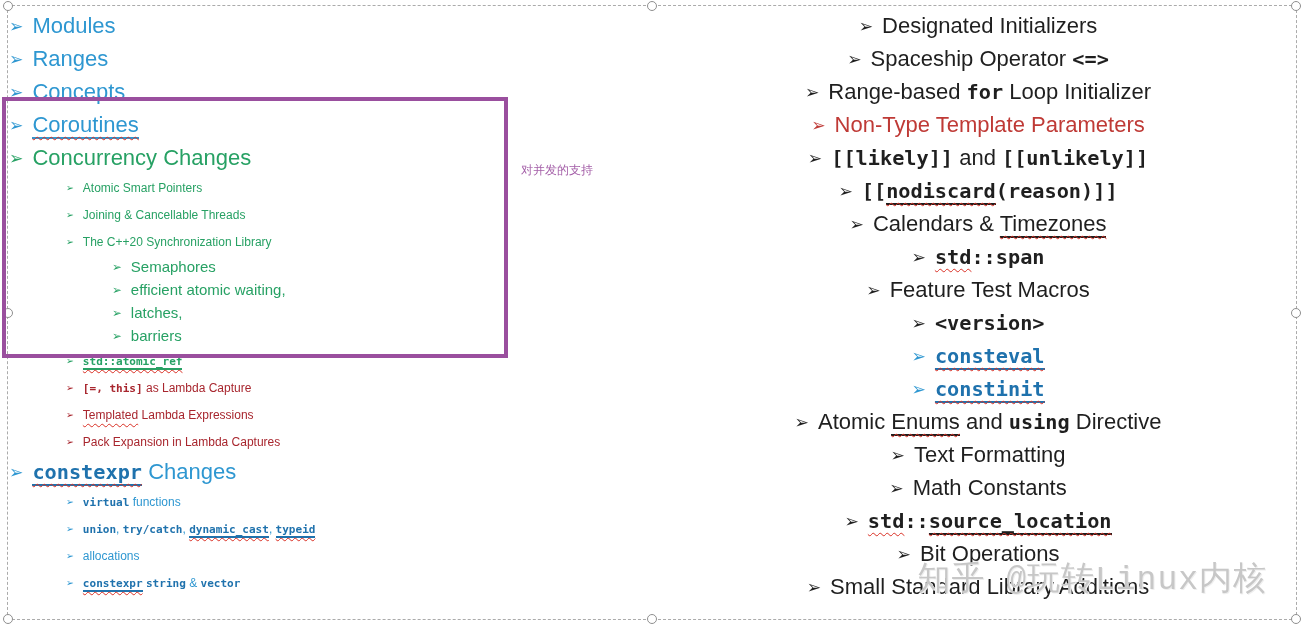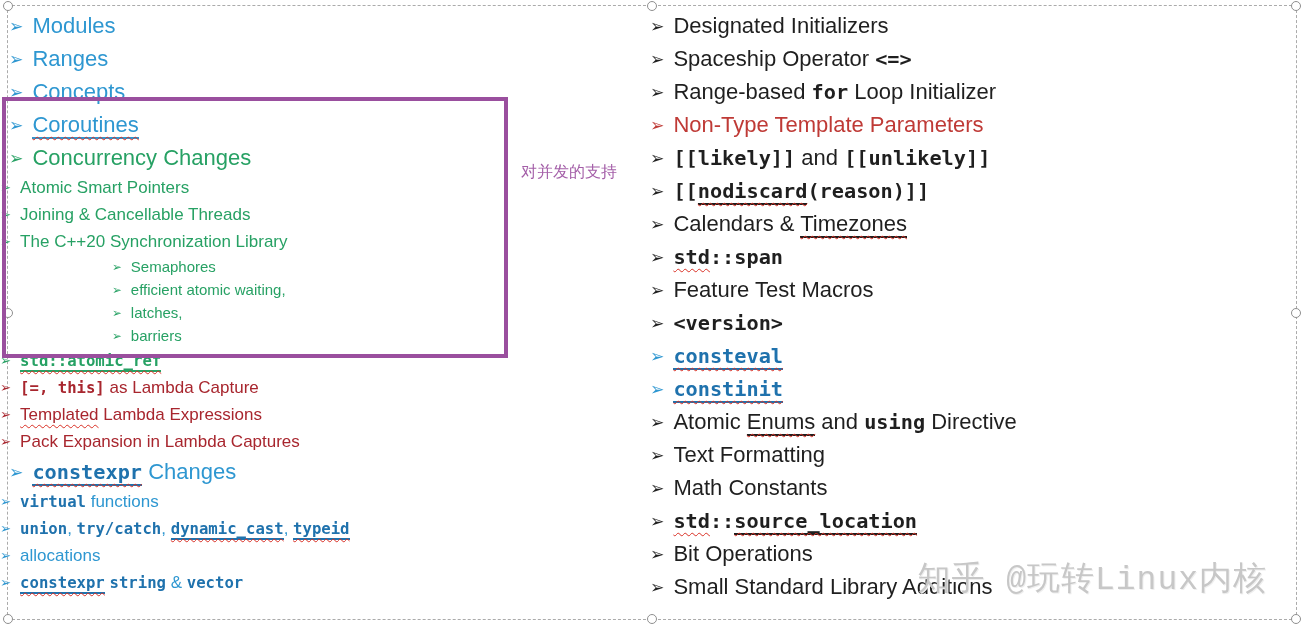--- a/index.html
+++ b/index.html
@@ -25,23 +25,23 @@
   .h-tl{left:-5px;top:-5px;} .h-tm{left:calc(50% - 5px);top:-5px;} .h-tr{right:-5px;top:-5px;}
   .h-ml{left:-5px;top:calc(50% - 5px);} .h-mr{right:-5px;top:calc(50% - 5px);}
   .h-bl{left:-5px;bottom:-5px;} .h-bm{left:calc(50% - 5px);bottom:-5px;} .h-br{right:-5px;bottom:-5px;}
 
   .col{position:absolute;top:10px;}
   .col-left{left:0;width:645px;}
   .col-right{left:646px;width:660px;}
 
   .line{white-space:nowrap;}
   .lvl1{font-size:22px;line-height:31px;padding-left:9px;}
-  .lvl2{font-size:17px;line-height:26px;}
+  .lvl2{font-size:12px;line-height:26px;padding-left:66px;}
   .lvl3{font-size:15px;line-height:22px;padding-left:112px;}
-  .col-right .lvl1{padding-left:4px;}
+  .col-right .lvl1{padding-left:4px;text-align:center;}
 
   .theme-blue{color:var(--blue);}
   .theme-green{color:var(--green);}
   .theme-darkred{color:var(--darkred);}
   .theme-red{color:var(--red);}
   .theme-black{color:var(--black);}
 
   .bullet{font-size:0.78em;margin-right:9px;position:relative;top:-1px;}
 
   .st-code{font-family:"DejaVu Sans Mono",monospace;font-weight:700;font-size:0.92em;}
@@ -51,21 +51,21 @@
     text-decoration-line:underline;text-decoration-style:wavy;
     text-decoration-color:var(--wavy);text-decoration-thickness:1px;
     text-underline-offset:4px;
   }
 
   .highlight-box{
     position:absolute;left:2px;top:97px;width:506px;height:261px;
     border:4px solid var(--purple);background:transparent;
   }
   .annotation{
-    position:absolute;left:521px;top:162px;font-size:16px;color:var(--annotation);
+    position:absolute;left:521px;top:162px;font-size:12px;color:var(--annotation);
   }
   .watermark{
     position:absolute;right:44px;top:556px;font-size:33px;letter-spacing:1px;
     color:var(--watermark);text-shadow:1px 1px 0 #efefef;
     font-family:Liberation Mono, monospace;
   }
 </style>
 </head>
 <body>
 

